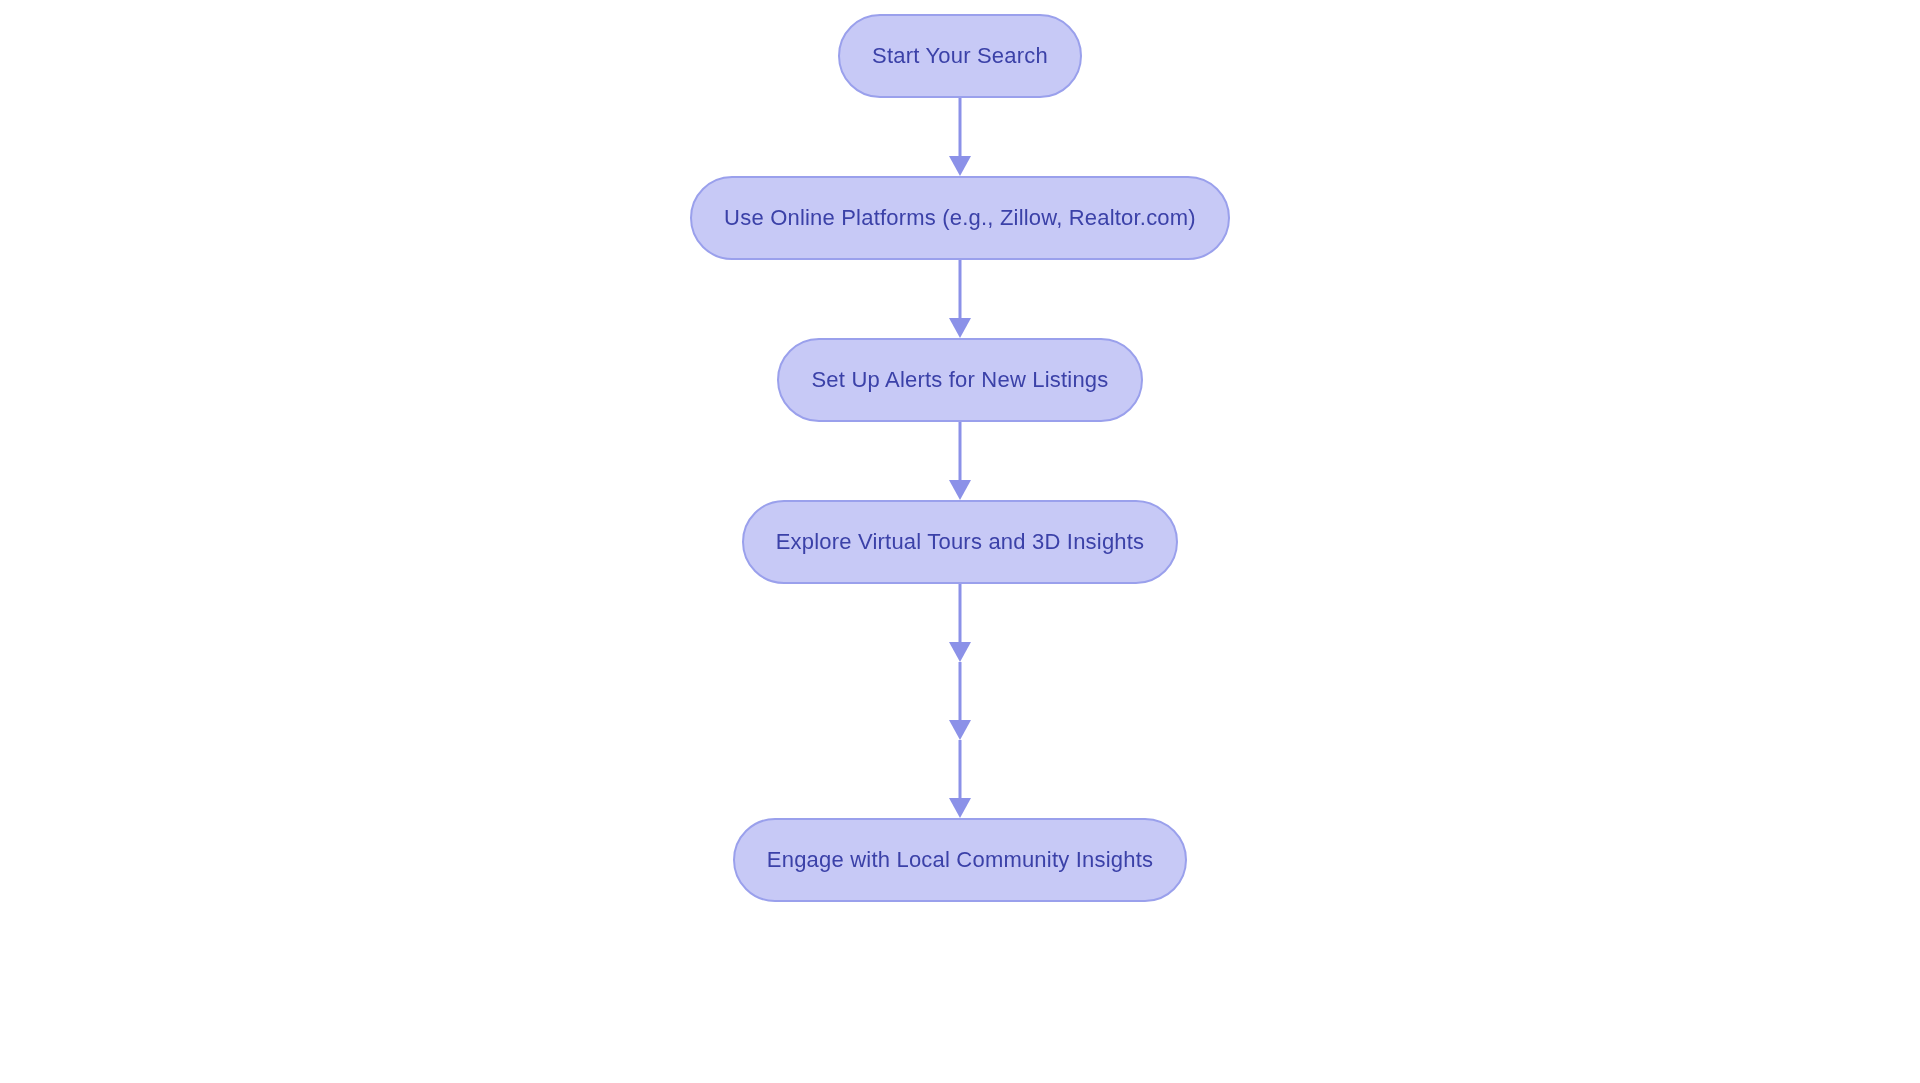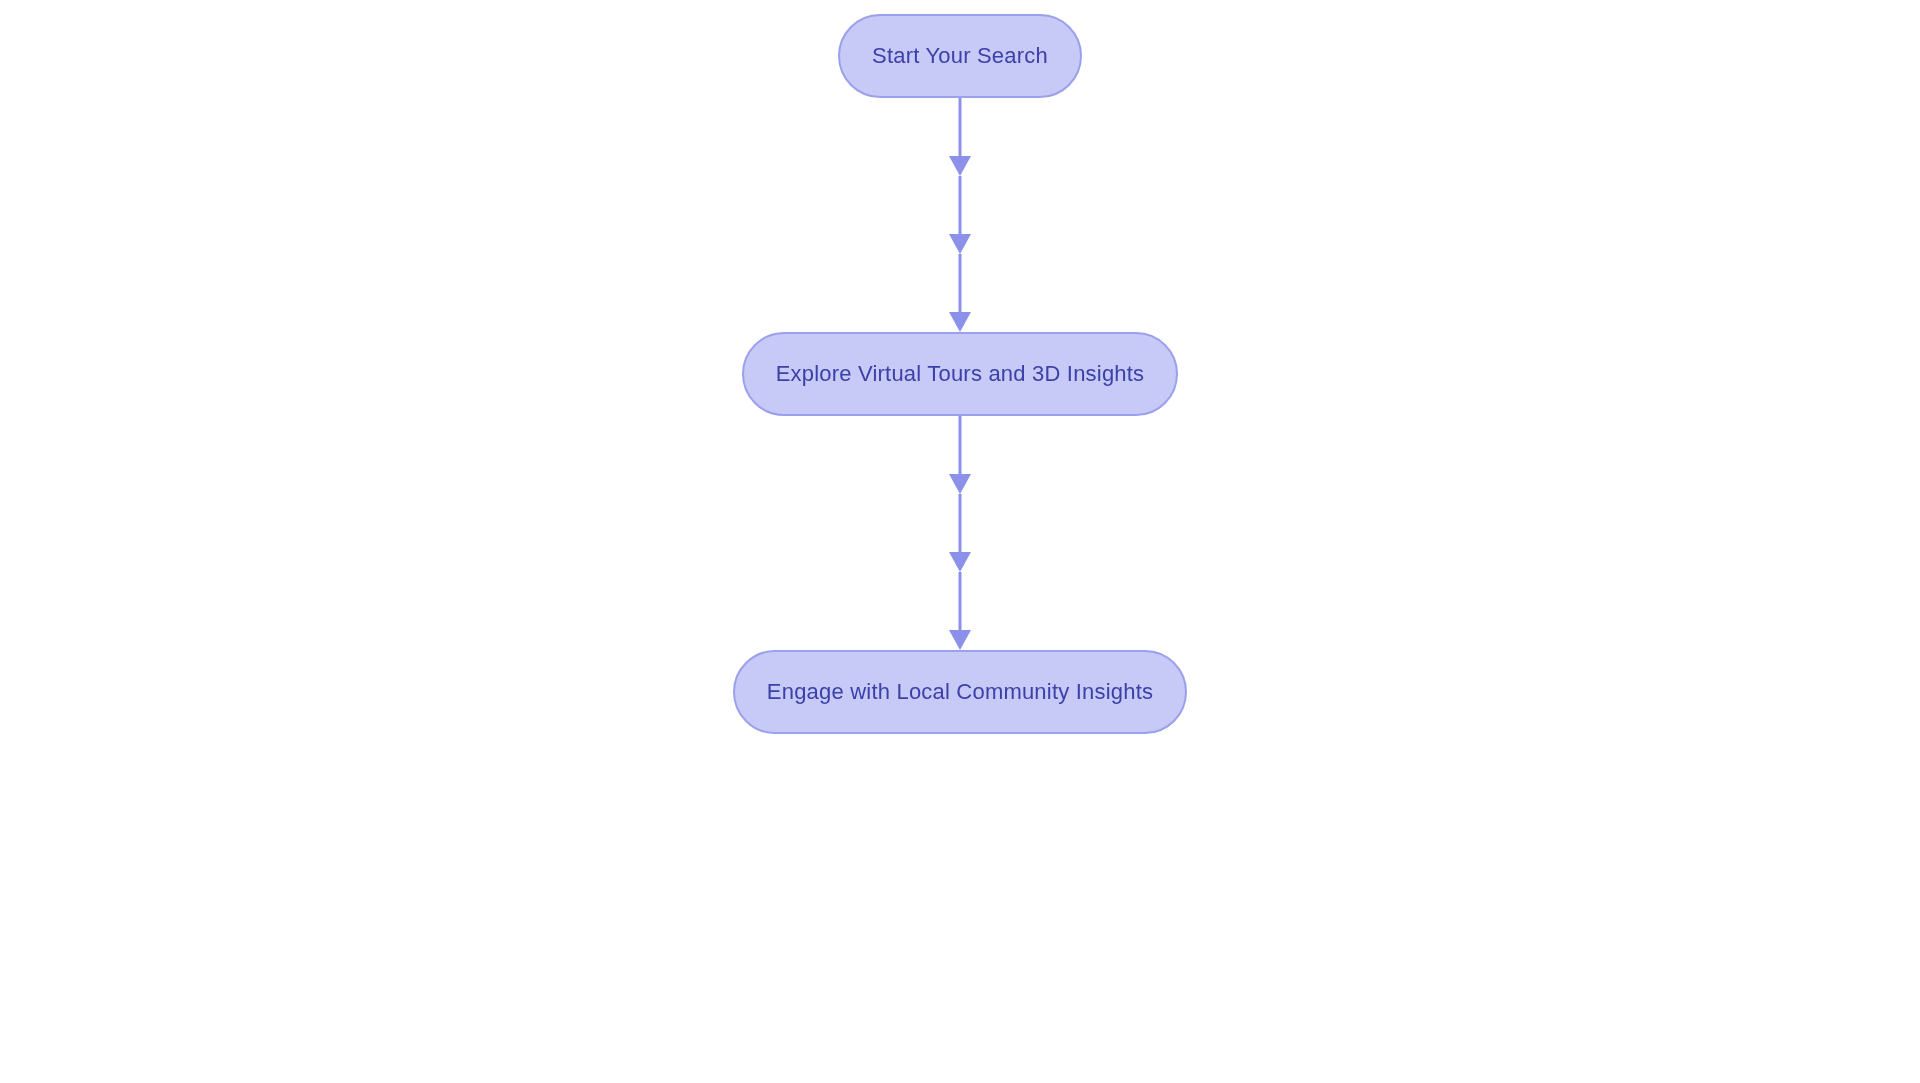--- a/index.html
+++ b/index.html
@@ -62,28 +62,34 @@
     <span class="node-label">Start Your Search</span>
   </div>
 
   <div class="arrow">
     <svg width="30" height="78" viewBox="0 0 30 78">
       <line class="arrow-line" x1="15" y1="0" x2="15" y2="60" stroke-width="3" stroke="#8b91e8"></line>
       <polygon class="arrow-head" points="4,58 26,58 15,78" fill="#8b91e8"></polygon>
     </svg>
   </div>
 
+  <div class="node">
+    <span class="node-label">Use Online Platforms (e.g., Zillow, Realtor.com)</span>
+  </div>
 
   <div class="arrow">
     <svg width="30" height="78" viewBox="0 0 30 78">
       <line class="arrow-line" x1="15" y1="0" x2="15" y2="60" stroke-width="3" stroke="#8b91e8"></line>
       <polygon class="arrow-head" points="4,58 26,58 15,78" fill="#8b91e8"></polygon>
     </svg>
   </div>
 
+  <div class="node">
+    <span class="node-label">Set Up Alerts for New Listings</span>
+  </div>
 
   <div class="arrow">
     <svg width="30" height="78" viewBox="0 0 30 78">
       <line class="arrow-line" x1="15" y1="0" x2="15" y2="60" stroke-width="3" stroke="#8b91e8"></line>
       <polygon class="arrow-head" points="4,58 26,58 15,78" fill="#8b91e8"></polygon>
     </svg>
   </div>
 
   <div class="node">
     <span class="node-label">Explore Virtual Tours and 3D Insights</span>

